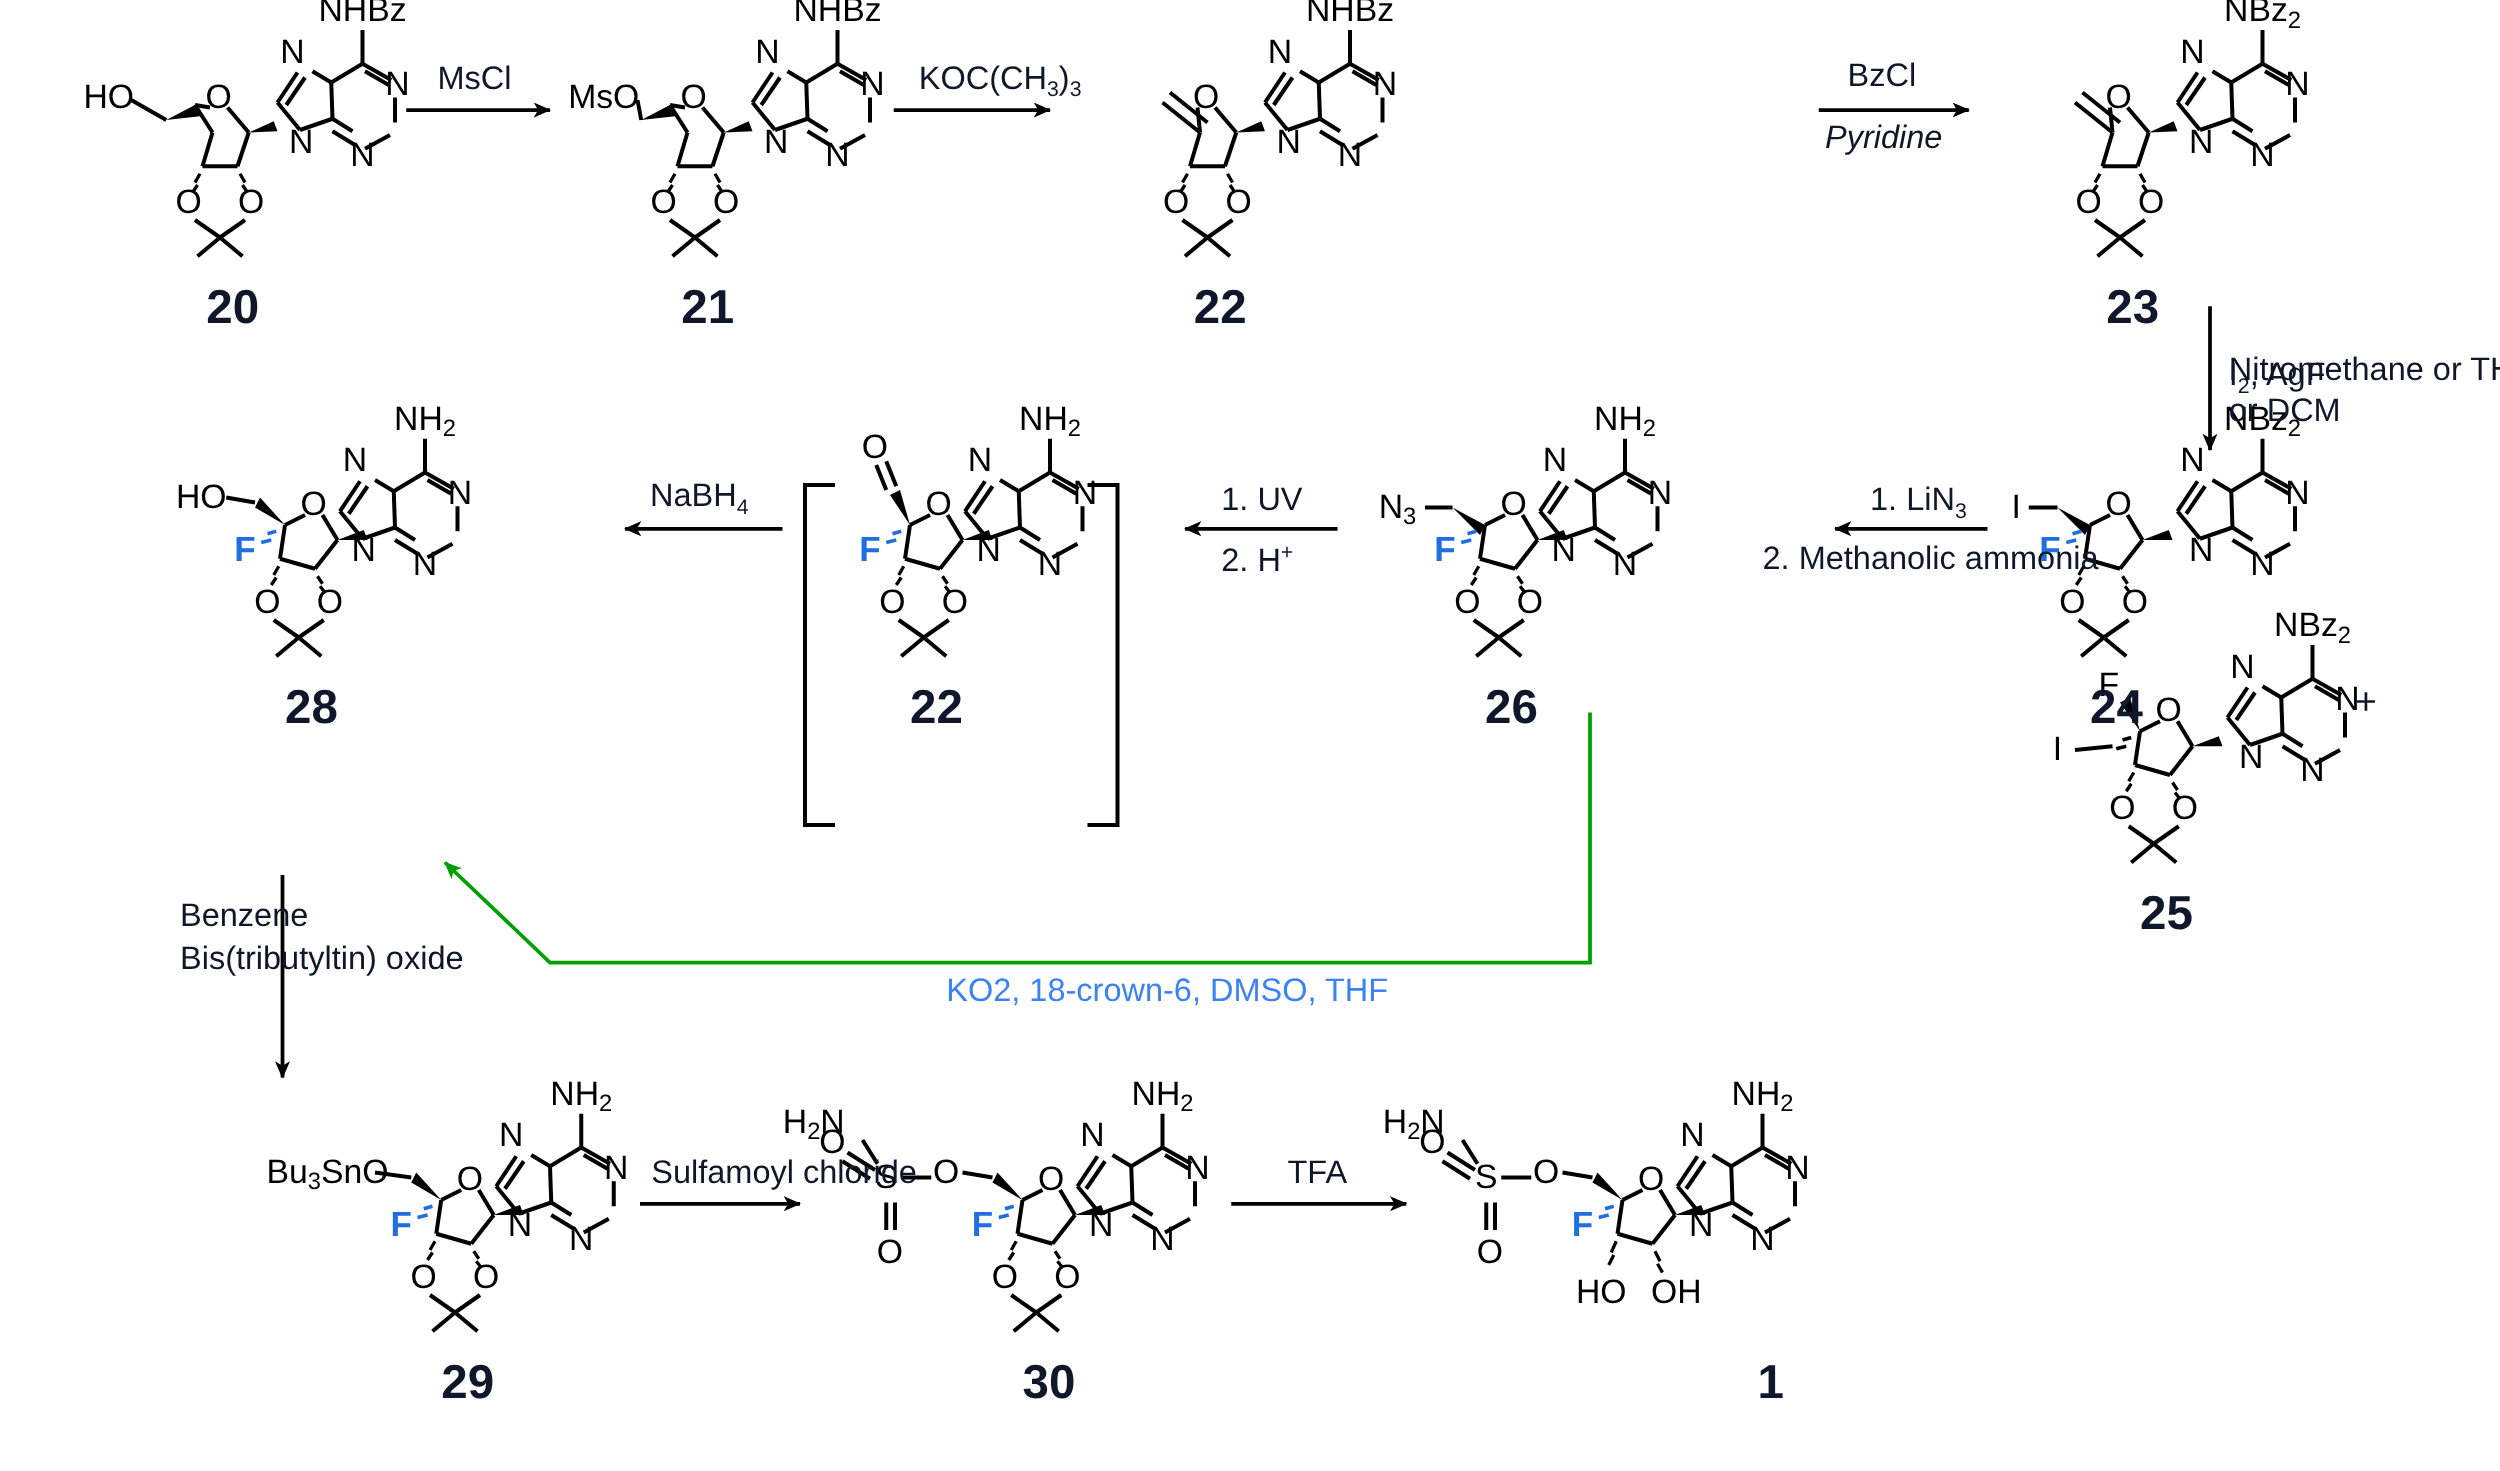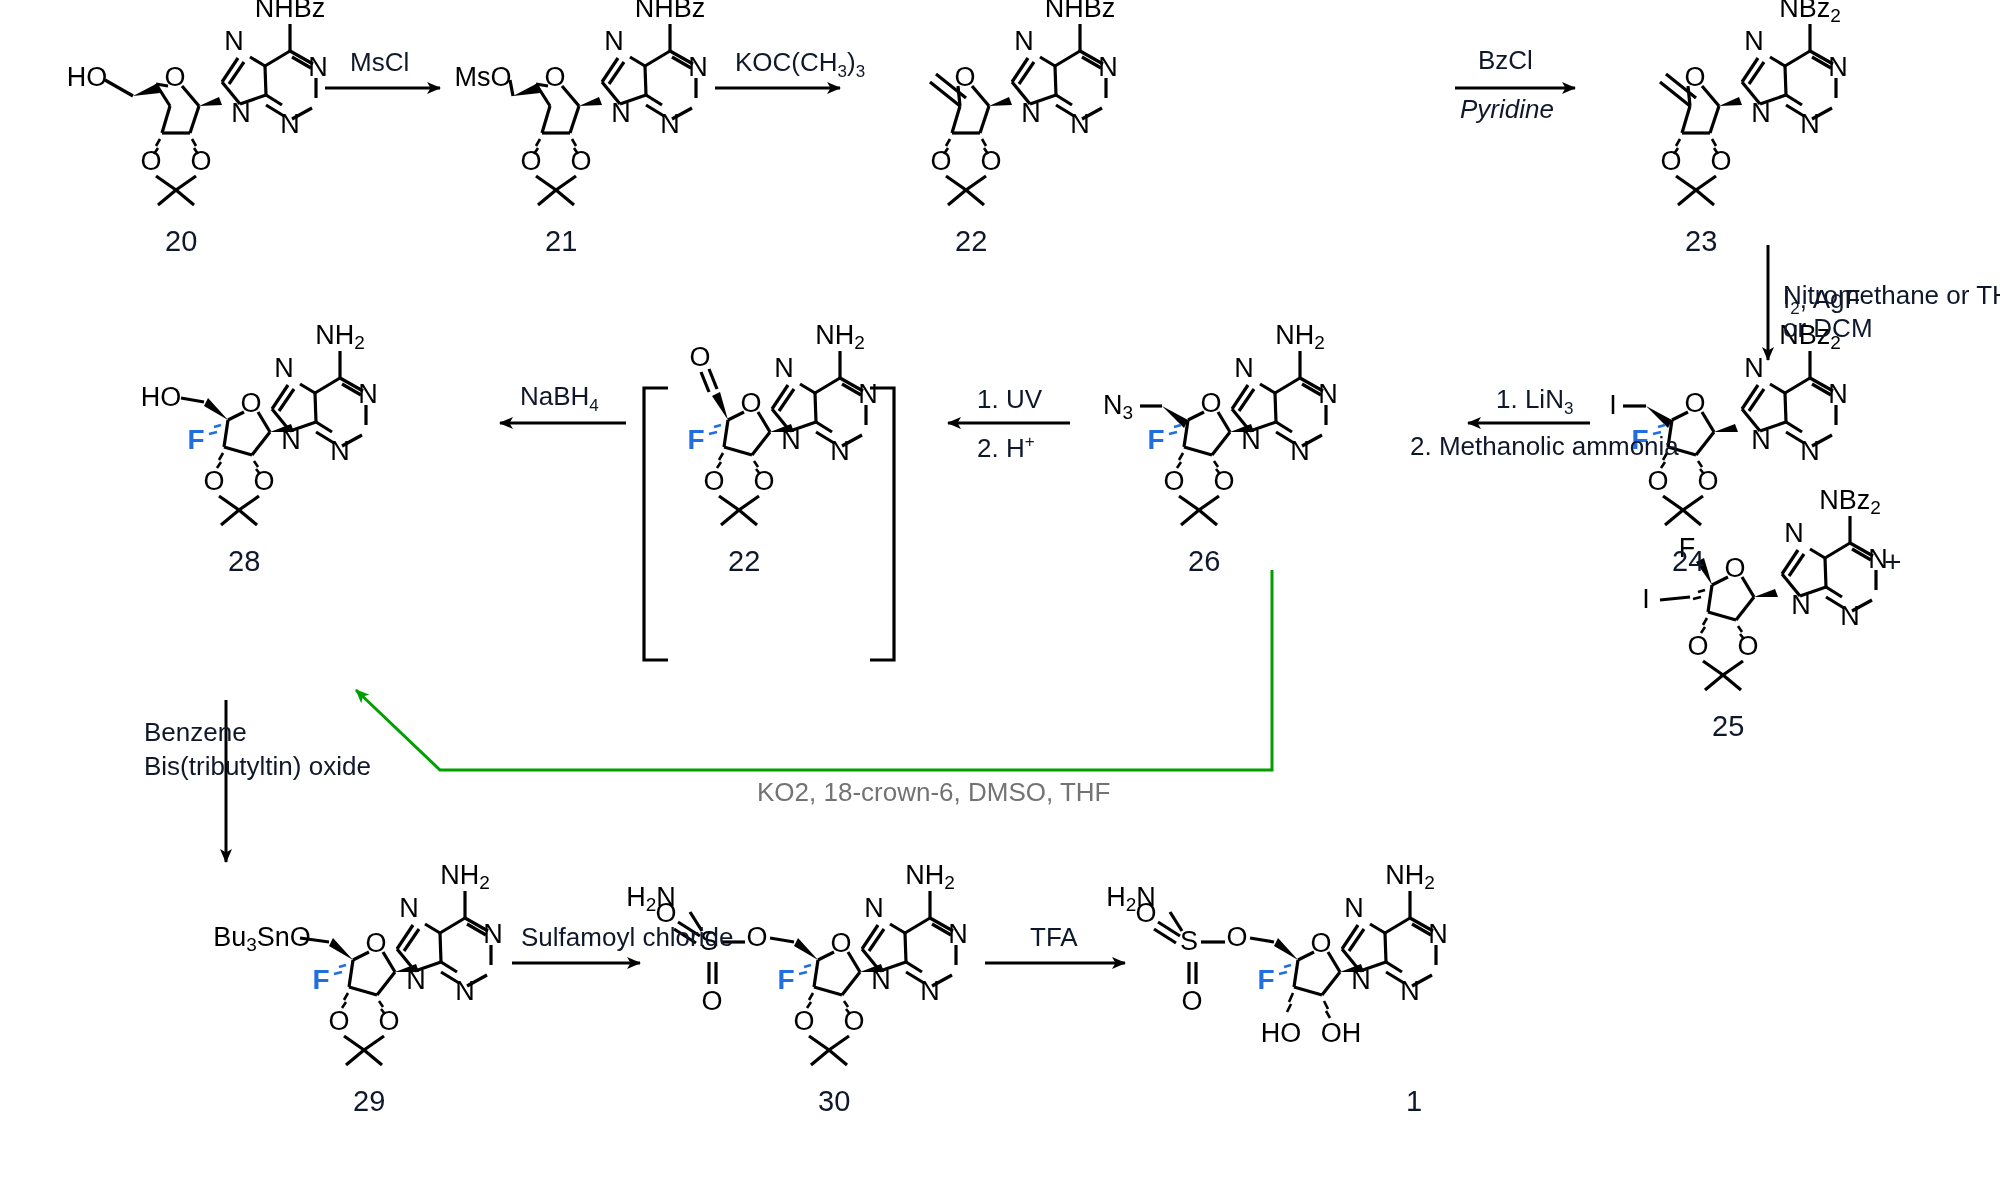--- a/index.html
+++ b/index.html
@@ -1,22 +1,22 @@
 <!DOCTYPE html>
 <html><head>
 <meta charset="utf-8">
 <style>
   html,body{margin:0;padding:0;background:#fff;}
   body{width:2000px;height:1177px;position:relative;overflow:hidden;
        font-family:"Liberation Sans",sans-serif;color:#000;}
   .scheme{position:absolute;left:0;top:0;width:2000px;height:1177px;}
   .lbl{position:absolute;font-family:"Liberation Sans",sans-serif;
        font-size:26px;line-height:1.15;color:#0f172a;white-space:nowrap;}
-  .lbl.bold{font-weight:normal;font-size:29px;}
-  .lbl.green{color:#737373;}
+  .lbl.bold{font-weight:bold;font-size:38px;}
+  .lbl.green{color:#3b82f6;}
   svg{overflow:visible;}
   text{font-family:"Liberation Sans",sans-serif;}
 </style>
 </head>
 <body>
 
 <svg class="scheme" viewBox="0 0 2000 1177">
   <defs>
     <marker id="arw" markerWidth="14" markerHeight="12" refX="13" refY="6" orient="auto" markerUnits="userSpaceOnUse">
       <path d="M0,0 L14,6 L0,12 L3.5,6 Z" fill="#000"></path>

